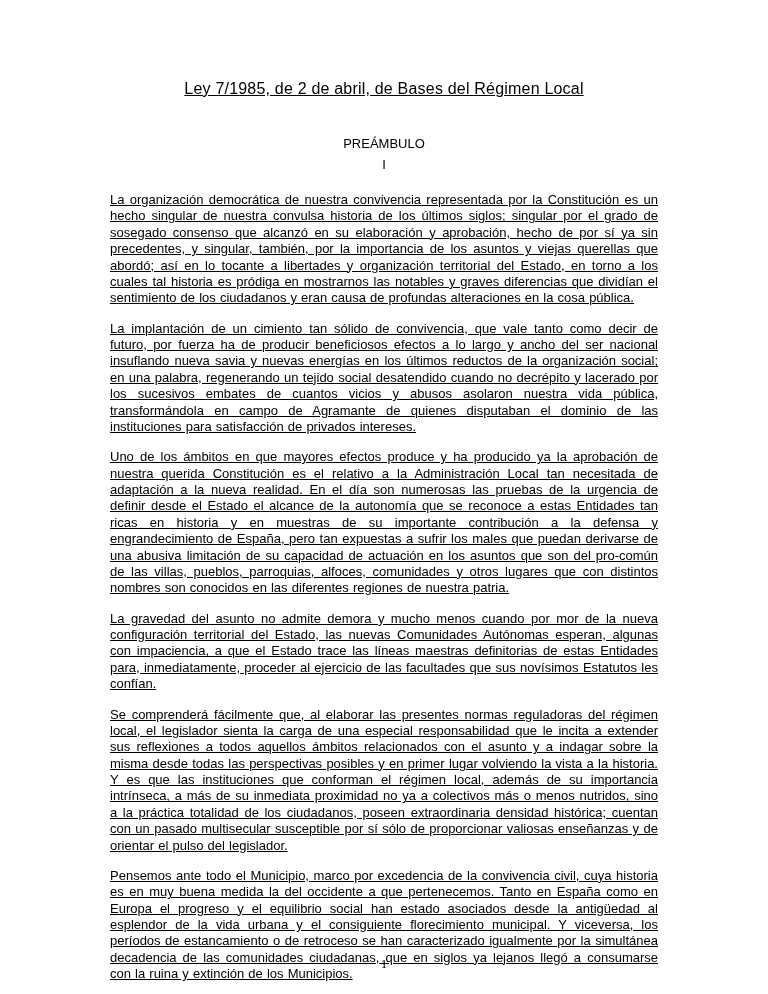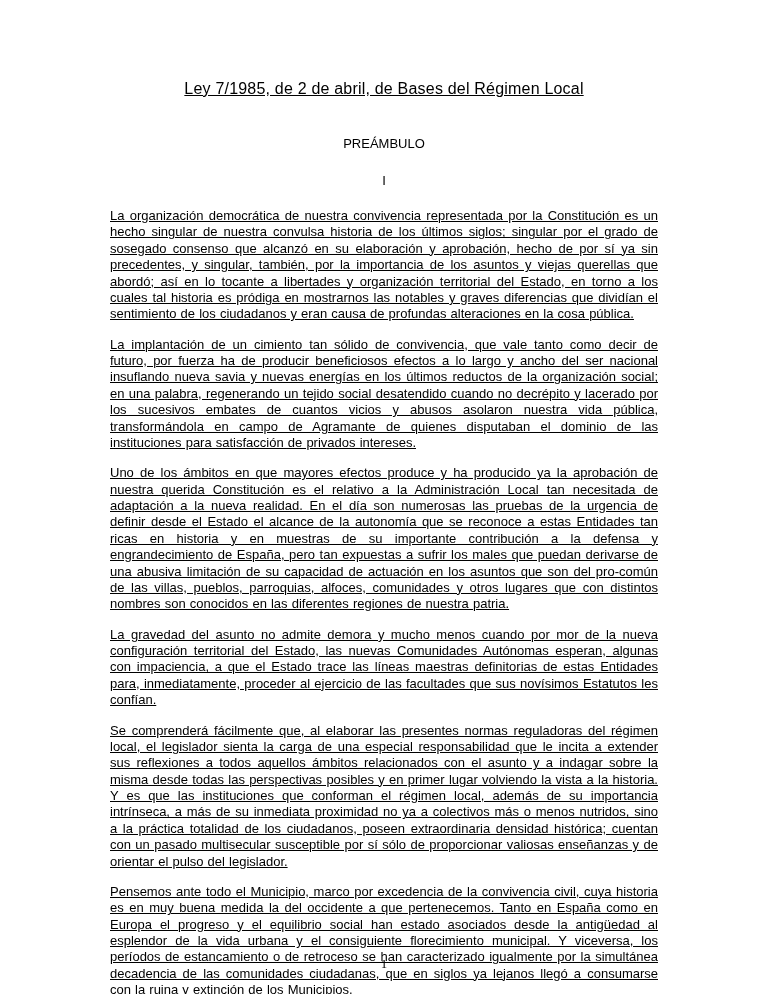--- a/index.html
+++ b/index.html
@@ -23,21 +23,21 @@
       font-size: 16px;
       font-weight: 400;
       text-decoration: underline;
       margin-bottom: 38px;
       letter-spacing: 0.2px;
     }
     .doc-subtitle {
       text-align: center;
       font-size: 13px;
       font-weight: 400;
-      margin-bottom: 22px;
+      margin-bottom: 6px;
     }
     .section-marker {
       text-align: center;
       font-size: 13px;
       margin-bottom: 20px;
     }
     .body-text p {
       font-size: 13px;
       line-height: 1.26;
       text-align: justify;

